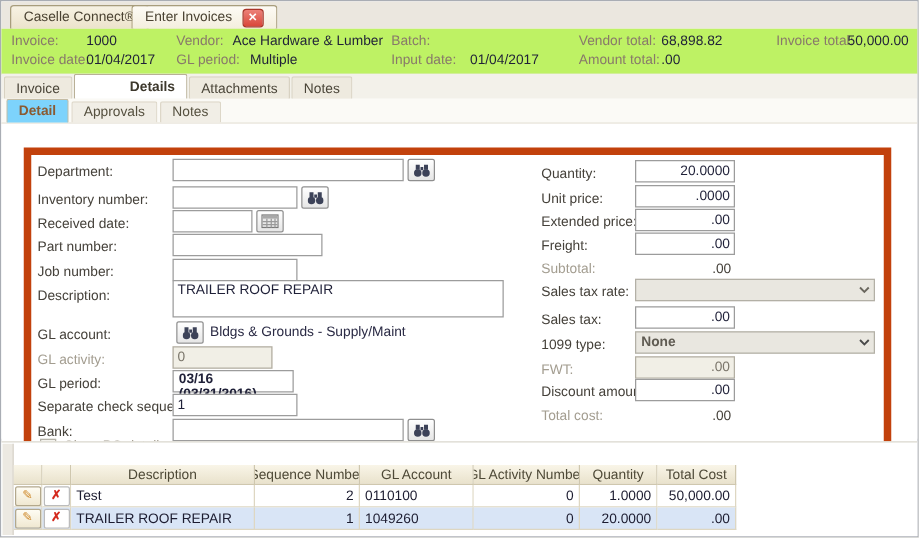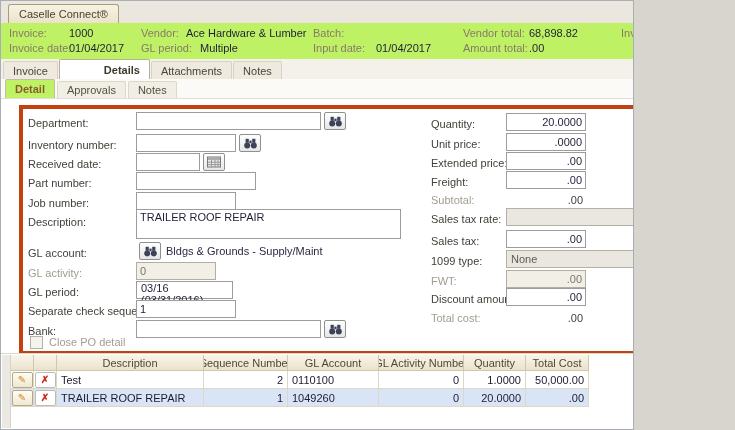--- a/index.html
+++ b/index.html
@@ -1,16 +1,16 @@
 <!DOCTYPE html>
 <html><head>
 <meta charset="utf-8">
 <style>
   html,body{margin:0;padding:0;background:#d8d5ce;}
-  .window{position:relative;width:634px;height:430px;background:#fff;border:1px solid #a9adb4;
+  .window{position:relative;width:735px;height:430px;background:#fff;border:1px solid #a9adb4;
     box-sizing:border-box;overflow:hidden;font-family:"Liberation Sans",sans-serif;font-size:11px;color:#32302a;}
 
   
   .tabstrip{position:absolute;top:0;left:0;right:0;height:22px;background:#ebe7df;}
   .doc-tab{position:absolute;top:3px;height:18px;border:1px solid #a89d7c;border-bottom:none;
     border-radius:3px 3px 0 0;background:linear-gradient(#f7f2e3,#ece3cb);display:flex;align-items:center;
     padding:0 10px;color:#4a4232;white-space:nowrap;}
   .doc-tab.active{background:linear-gradient(#fdfbf5,#f4eedd);}
   .close-btn{width:15px;height:13px;background:linear-gradient(#ec8078,#d9473a);border:1px solid #a93328;
     border-radius:3px;color:#fff;font-size:9px;line-height:12px;text-align:center;margin-left:8px;font-weight:bold;cursor:default;}
@@ -23,38 +23,38 @@
   
   .maintabs{position:absolute;top:58px;left:0;right:0;height:20px;background:#f3f1ea;display:flex;align-items:flex-end;padding-left:2px;}
   .mtab{height:17px;display:flex;align-items:center;padding:0 9px;border:1px solid #d8d2c2;border-bottom:none;
     background:#eeeadf;color:#4a4538;margin-right:1px;border-radius:2px 2px 0 0;}
   .mtab.active{background:#fff;border-color:#b9b097;height:19px;font-weight:bold;color:#3d382c;padding-left:44px;}
 
   
   .subtabs{position:absolute;top:78px;left:0;right:0;height:20px;background:#fbfaf6;display:flex;align-items:flex-end;padding-left:4px;border-bottom:1px solid #e3dfd4;box-sizing:border-box;}
   .stab{height:16px;display:flex;align-items:center;padding:0 9px;border:1px solid #ddd7c8;border-bottom:none;
     background:#f1eee6;color:#55503f;margin-right:2px;border-radius:2px 2px 0 0;}
-  .stab.active{background:#bef264;border-color:#c4bca4;height:18px;color:#8a5a32;font-weight:bold;}
+  .stab.active{background:#7dd3fc;border-color:#c4bca4;height:18px;color:#8a5a32;font-weight:bold;}
 
   
   .formarea{position:absolute;top:98px;left:0;right:0;height:252px;background:#fff;}
-  .redbox{position:absolute;left:18px;top:6px;width:682px;height:242px;border:4px solid #c2410c;box-sizing:content-box;}
+  .redbox{position:absolute;left:18px;top:19px;width:682px;height:242px;border:6px solid #c2410c;box-sizing:content-box;}
   .frow{position:absolute;height:18px;display:flex;align-items:center;white-space:nowrap;}
   .flabel{color:#45413a;}
   .flabel.dis{color:#a39d90;}
   .fi{height:18px;border:1px solid #9c9c9c;font-family:"Liberation Sans",sans-serif;font-size:11px;color:#1f2038;
     padding:0 3px;box-sizing:border-box;background:#fff;}
   .fi.num{text-align:right;}
   .fi.dis{background:#f1efe6;color:#7b766b;border-color:#b2aea2;}
   .fta{border:1px solid #9c9c9c;font-family:"Liberation Sans",sans-serif;font-size:11px;color:#1f2038;
     padding:1px 3px;box-sizing:border-box;resize:none;overflow:hidden;}
   .sqbtn{width:22px;height:18px;border:1px solid #8f8f8f;background:linear-gradient(#ffffff,#e6e6e6);
     display:flex;align-items:center;justify-content:center;margin-left:3px;border-radius:2px;box-sizing:border-box;}
   .dropdown{height:18px;border:1px solid #9c9c9c;background:#fff;display:flex;align-items:center;
-    justify-content:space-between;padding:0 3px 0 4px;box-sizing:border-box;color:#1f2038;}
+    justify-content:space-between;padding:0 3px 0 4px;box-sizing:border-box;color:#1f2038;font-weight:bold;}
   .dropdown.gray{background:#e9e7e0;border-color:#b3b0a6;color:#5f5b52;}
   .ptext{color:#7b766b;text-align:right;display:inline-block;}
   .helper{color:#2a2a44;margin-left:5px;}
   .cb{width:13px;height:13px;border:1px solid #b5b2a8;background:#f4f3ee;box-sizing:border-box;margin-right:6px;}
 
   
   .gridarea{position:absolute;top:352px;left:0;right:0;bottom:0;background:#fff;border-top:1px solid #dad7ce;}
   .gutter{position:absolute;left:1px;top:1px;bottom:1px;width:8px;background:#ece9e2;border-right:1px solid #d7d4ca;}
   .grid{position:absolute;left:10px;top:1px;}
   .grow{display:flex;height:18px;}
@@ -78,20 +78,24 @@
 </style>
 </head>
 <body>
 
 <div class="window">
 
   <div class="tabstrip">
     <div class="doc-tab" style="left:7px;">
       <span>Caselle Connect®</span>
     </div>
+    <div class="doc-tab active" style="left:104px;">
+      <span>Enter Invoices</span>
+      <span class="close-btn">✕</span>
+    </div>
   </div>
 
   <div class="infoband">
     <span class="il" style="left:8px;top:4px;">Invoice:</span>
     <span class="iv" style="left:68px;top:4px;">1000</span>
     <span class="il" style="left:8px;top:19px;">Invoice date:</span>
     <span class="iv" style="left:68px;top:19px;">01/04/2017</span>
 
     <span class="il" style="left:140px;top:4px;">Vendor:</span>
     <span class="iv" style="left:185px;top:4px;">Ace Hardware &amp; Lumber</span>
@@ -355,21 +359,21 @@
         <span class="ptext" style="width:77px;color:#45413a;">.00</span>
       </div>
 
     </div>
   </div>
 
   <div class="gridarea">
     <div class="gutter"></div>
     <div class="grid">
 
-      <div class="grow" style="height:16px;">
+      <div class="grow" style="height:16px;margin-top:17px;">
         <div class="gcell hcell cicon"></div>
         <div class="gcell hcell cicon"></div>
         <div class="gcell hcell cdesc hc">Description</div>
         <div class="gcell hcell cseq hc">Sequence Number</div>
         <div class="gcell hcell cacct hc">GL Account</div>
         <div class="gcell hcell cact hc">GL Activity Number</div>
         <div class="gcell hcell cqty hc">Quantity</div>
         <div class="gcell hcell ccost hc">Total Cost</div>
       </div>
 

